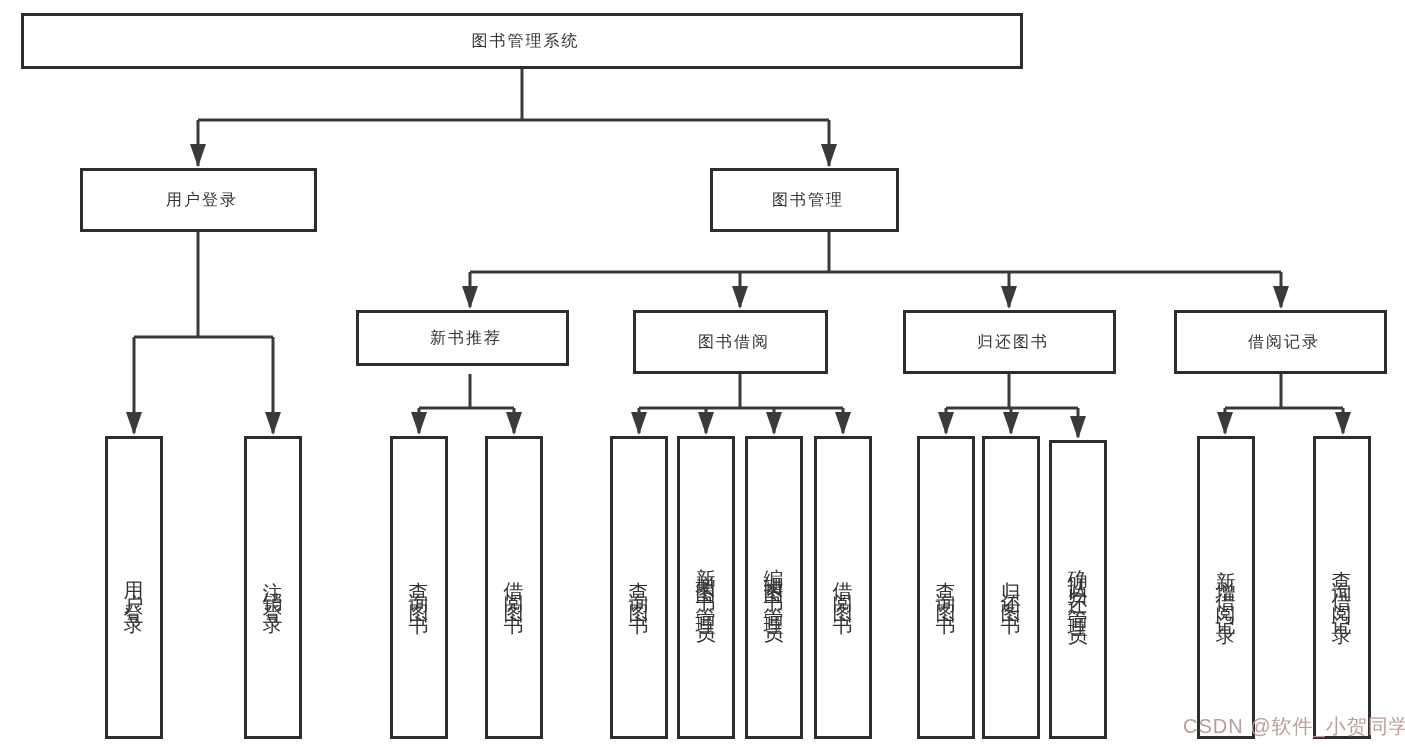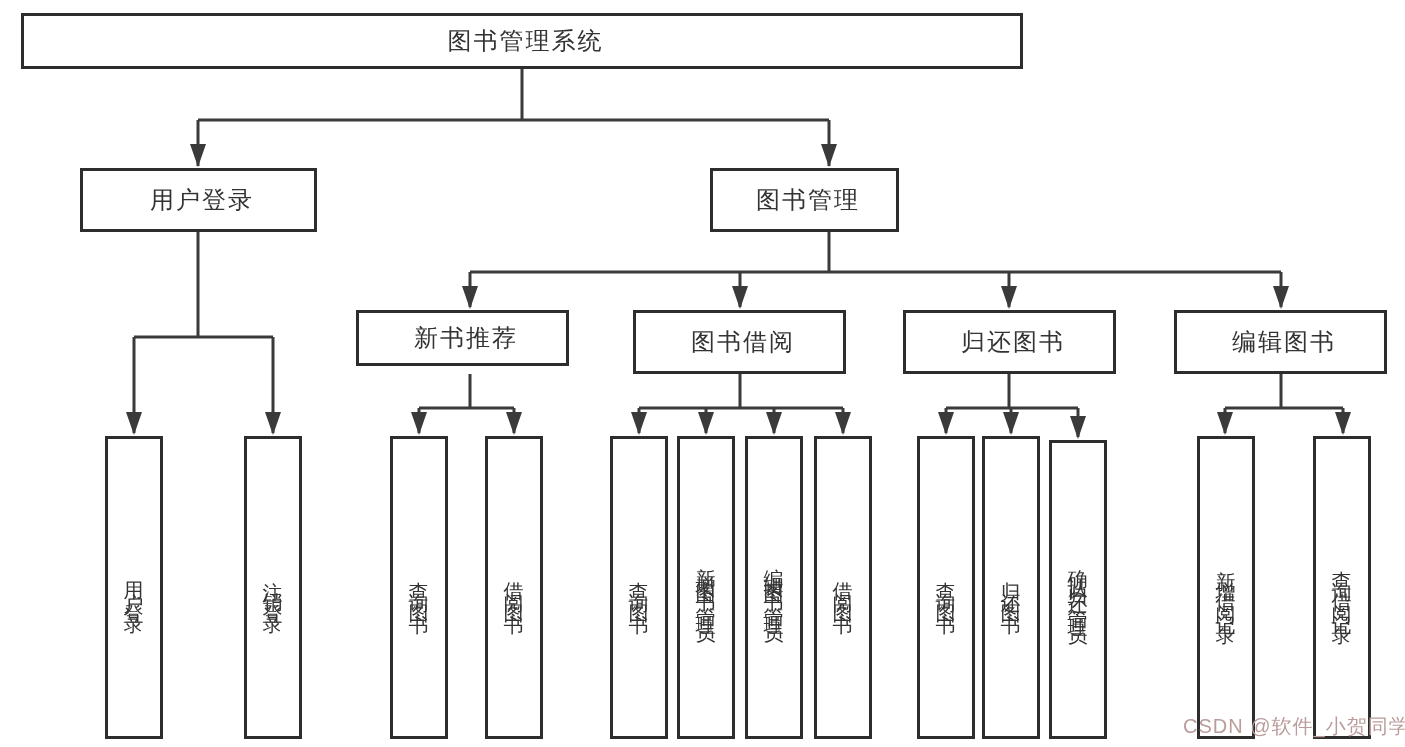--- a/index.html
+++ b/index.html
@@ -30,21 +30,21 @@
     stroke: none;
   }
   .node {
     position: absolute;
     border: 3px solid var(--border, #2d2d2d);
     background: #fff;
     display: flex;
     align-items: center;
     justify-content: center;
     color: var(--text, #333333);
-    font-size: 24px;
+    font-size: 16px;
     letter-spacing: 2px;
     white-space: nowrap;
     padding-left: 7px;
   }
   .leaf {
     position: absolute;
     width: 58px;
     height: 303px;
     border: 3px solid var(--border, #2d2d2d);
     background: #fff;
@@ -113,23 +113,23 @@
       <polygon points="1335,412 1351,412 1343,435"></polygon>
     </g>
   </svg>
 
   <div class="node" style="left:21px; top:13px; width:1002px; height:56px;">图书管理系统</div>
 
   <div class="node" style="left:80px; top:168px; width:237px; height:64px;">用户登录</div>
   <div class="node" style="left:710px; top:168px; width:189px; height:64px;">图书管理</div>
 
   <div class="node" style="left:356px; top:310px; width:213px; height:56px;">新书推荐</div>
-  <div class="node" style="left:633px; top:310px; width:213px; height:64px;">图书借阅</div>
+  <div class="node" style="left:633px; top:310px; width:195px; height:64px;">图书借阅</div>
   <div class="node" style="left:903px; top:310px; width:213px; height:64px;">归还图书</div>
-  <div class="node" style="left:1174px; top:310px; width:213px; height:64px;">编辑图书</div>
+  <div class="node" style="left:1174px; top:310px; width:213px; height:64px;">借阅记录</div>
 
   <div class="leaf" style="left:105px; top:436px;">
     <span>用户登录</span>
   </div>
   <div class="leaf" style="left:244px; top:436px;">
     <span>注销登录</span>
   </div>
   <div class="leaf" style="left:390px; top:436px;">
     <span>查询图书</span>
   </div>

